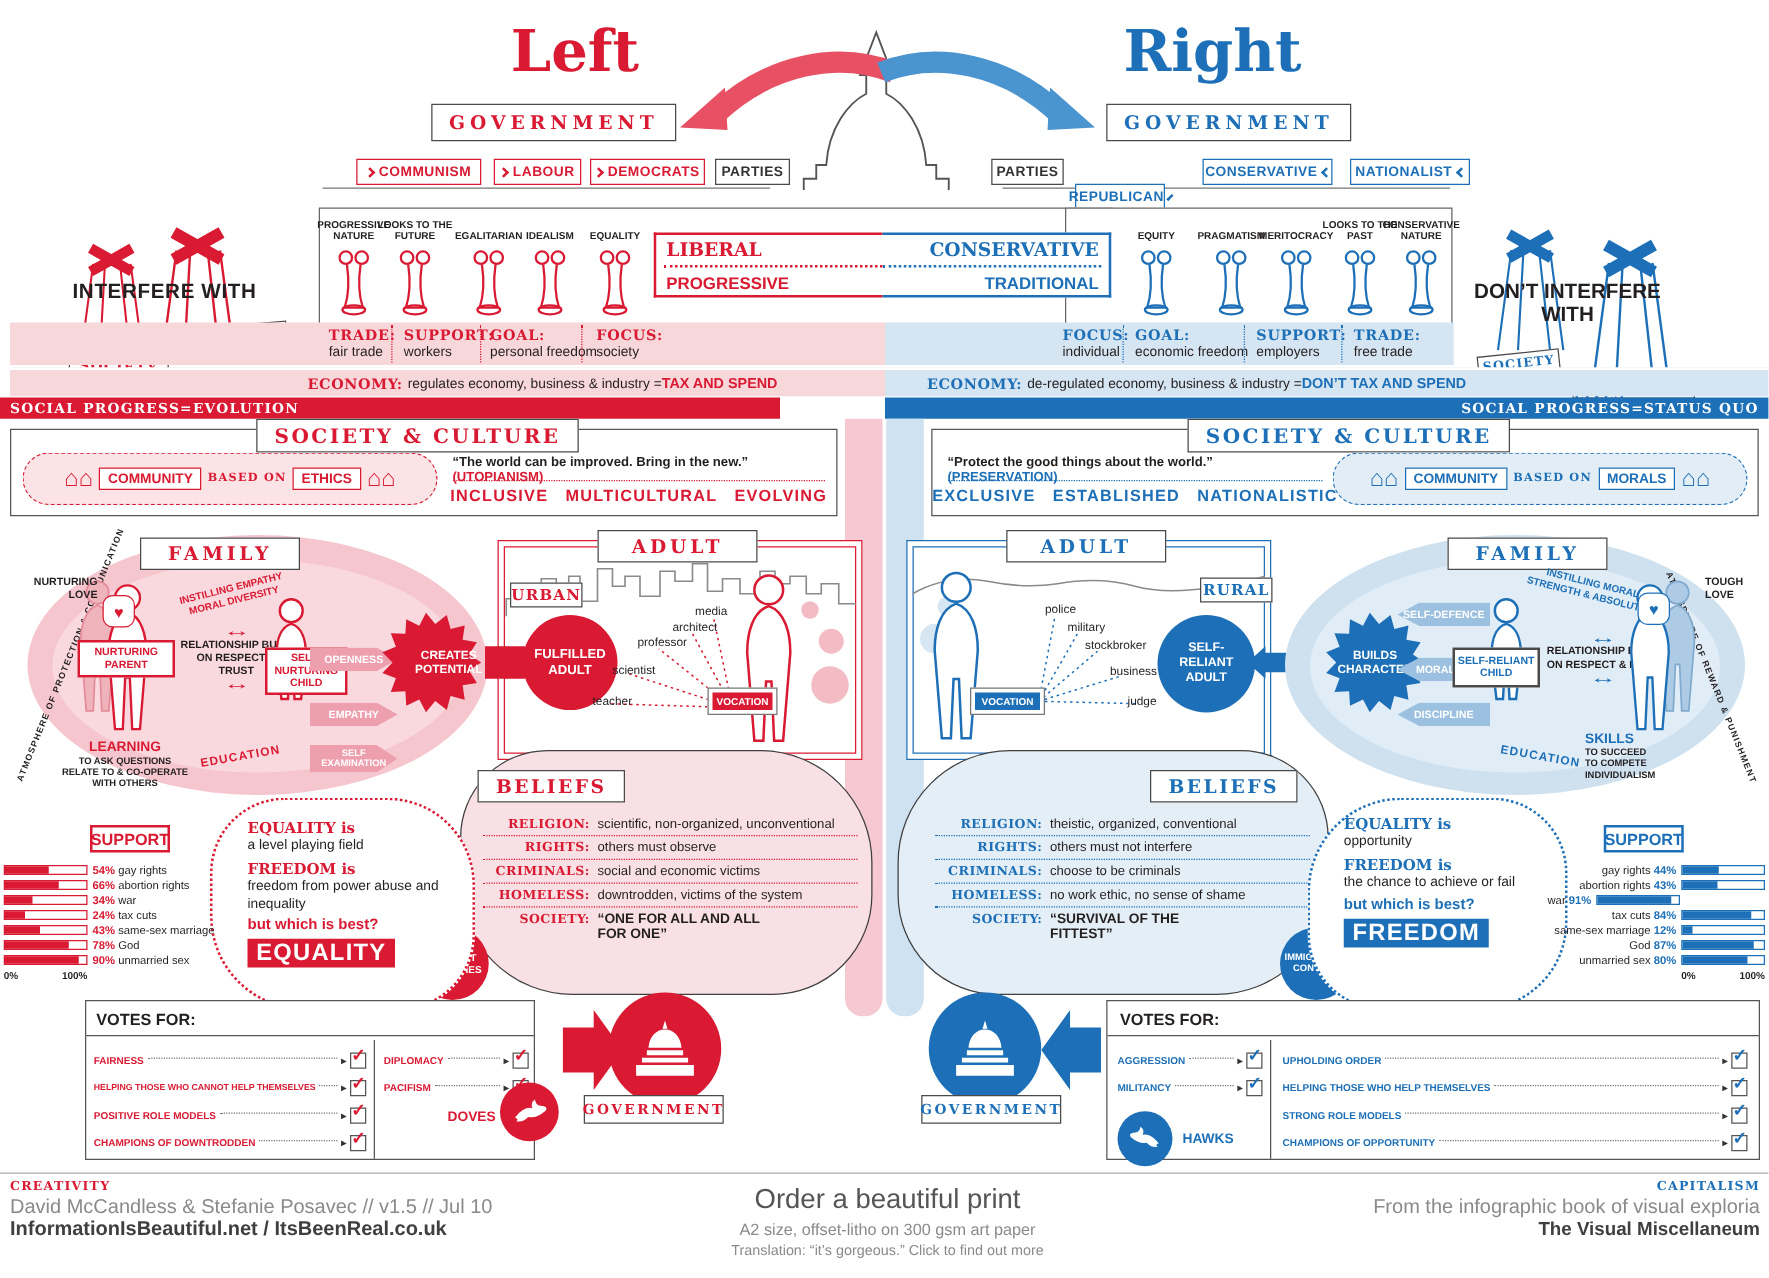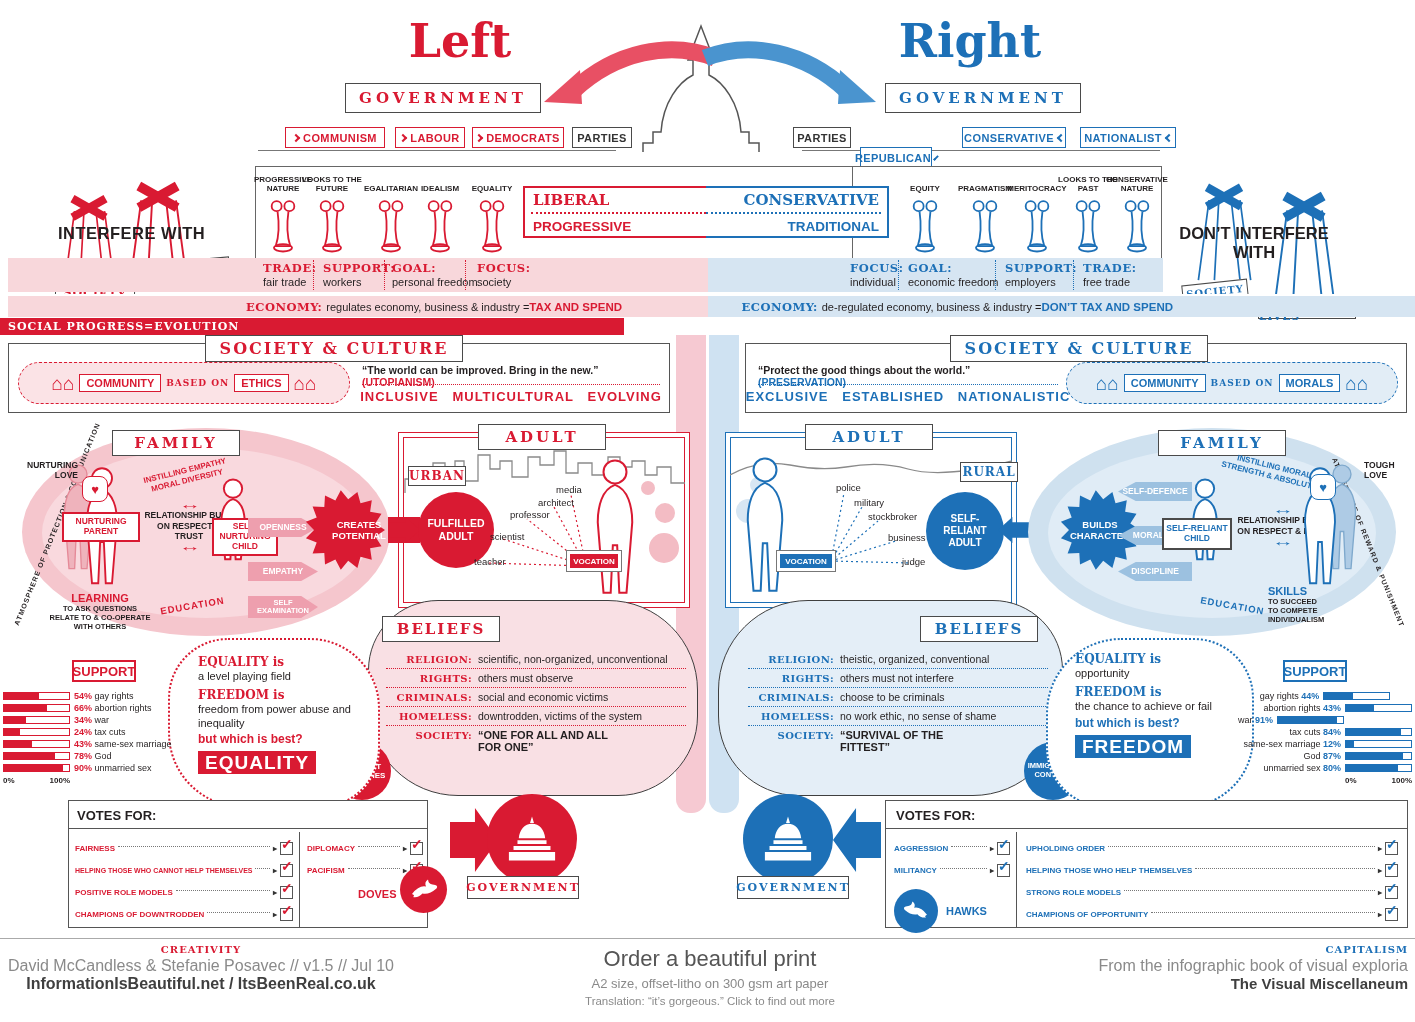--- a/index.html
+++ b/index.html
@@ -281,20 +281,21 @@
     <span class="dark">regulates economy, business &amp; industry = </span>
     <span class="b red" style="font-size:11.5px;">TAX AND SPEND</span>
   </div>
   <div class="abs" style="left:708px;top:294px;width:707px;height:23px;background:var(--bluelt);border-top:2px solid #fff;display:flex;align-items:center;justify-content:flex-end;padding-right:242px;font-size:11px;">
     <span class="serif b blue" style="font-size:11.5px;letter-spacing:.5px;margin-right:4px;">ECONOMY:</span>
     <span class="dark">de-regulated economy, business &amp; industry = </span>
     <span class="b blue" style="font-size:11.5px;">DON’T TAX AND SPEND</span>
   </div>
 
   <div class="abs serif b" style="left:0;top:318px;width:624px;height:17px;background:var(--red);color:#fff;font-size:11px;letter-spacing:1px;display:flex;align-items:center;padding-left:8px;">SOCIAL PROGRESS=EVOLUTION</div>
+  <div class="abs serif b" style="left:708px;top:318px;width:707px;height:17px;background:var(--blue);color:#fff;font-size:11px;letter-spacing:1px;display:flex;align-items:center;justify-content:flex-end;padding-right:8px;">SOCIAL PROGRESS=STATUS QUO</div>
 
   <div class="abs" style="left:676px;top:335px;width:30px;height:478px;background:#f6c9d2;border-radius:0 0 14px 14px;"></div>
   <div class="abs" style="left:709px;top:335px;width:30px;height:478px;background:#cfe2f2;border-radius:0 0 14px 14px;"></div>
 
   <div class="abs" style="left:8px;top:343px;width:662px;height:70px;border:1.5px solid #555;background:#fff;"></div>
   <div class="banner serif b red" style="left:205px;top:335px;width:258px;height:27px;font-size:16px;letter-spacing:2px;">
     <span class="wing wl"></span>
       <span class="wing wr"></span>
     <span>SOCIETY &amp; CULTURE</span>
   </div>
@@ -620,21 +621,21 @@
         <span style="margin-left:4px"><b class="red">90%</b> <span>unmarried sex</span></span>
       </div>
     <div style="display:flex;justify-content:space-between;width:67px;font-size:8px;font-weight:bold;margin-top:3px;">
         <span>0%</span>
         <span>100%</span>
       </div>
   </div>
 
   <div class="abs ctr b blue" style="left:1283px;top:660px;width:64px;height:22px;border:2px solid var(--blue);background:#fff;font-size:13px;">SUPPORT</div>
   <div class="abs" style="left:1238px;top:690px;width:174px;">
-    <div class="srow" style="justify-content:center">
+    <div class="srow" style="justify-content:flex-end">
         <span style="margin-right:4px"><span>gay rights</span> <b class="blue">44%</b></span>
         <span class="track trackb" style="width:67px">
           <span class="fill" style="width: 44%;"></span>
         </span>
       </div>
     <div class="srow" style="justify-content:flex-end">
         <span style="margin-right:4px"><span>abortion rights</span> <b class="blue">43%</b></span>
         <span class="track trackb" style="width:67px">
           <span class="fill" style="width: 43%;"></span>
         </span>
@@ -819,21 +820,21 @@
           <span class="lead"></span>
           <span class="tri">▸</span>
           <span class="cb">
             <span class="tick blue">✓</span>
           </span>
         </div>
     </div>
   </div>
 
   <div class="abs" style="left:0;top:938px;width:1415px;border-top:1.5px solid #aaa;"></div>
-  <div class="abs" style="left:8px;top:944px;text-align:center;">
+  <div class="abs" style="left:8px;top:944px;">
     <div class="serif b red" style="font-size:10px;letter-spacing:1px;">CREATIVITY</div>
     <div class="gray" style="font-size:16px;margin-top:2px;">David McCandless &amp; Stefanie Posavec // v1.5 // Jul 10</div>
     <div style="font-size:16px;color:#3f3f3f;font-weight:bold;">InformationIsBeautiful.net / ItsBeenReal.co.uk</div>
   </div>
   <div class="abs ctr" style="left:460px;top:946px;width:500px;flex-direction:column;">
     <div style="font-size:22px;color:#555;">Order a beautiful print</div>
     <div class="gray" style="font-size:13px;margin-top:4px;">A2 size, offset-litho on 300 gsm art paper</div>
     <div class="gray" style="font-size:11.5px;margin-top:4px;">Translation: “it’s gorgeous.” Click to find out more</div>
   </div>
   <div class="abs" style="right:7px;top:944px;text-align:right;">

